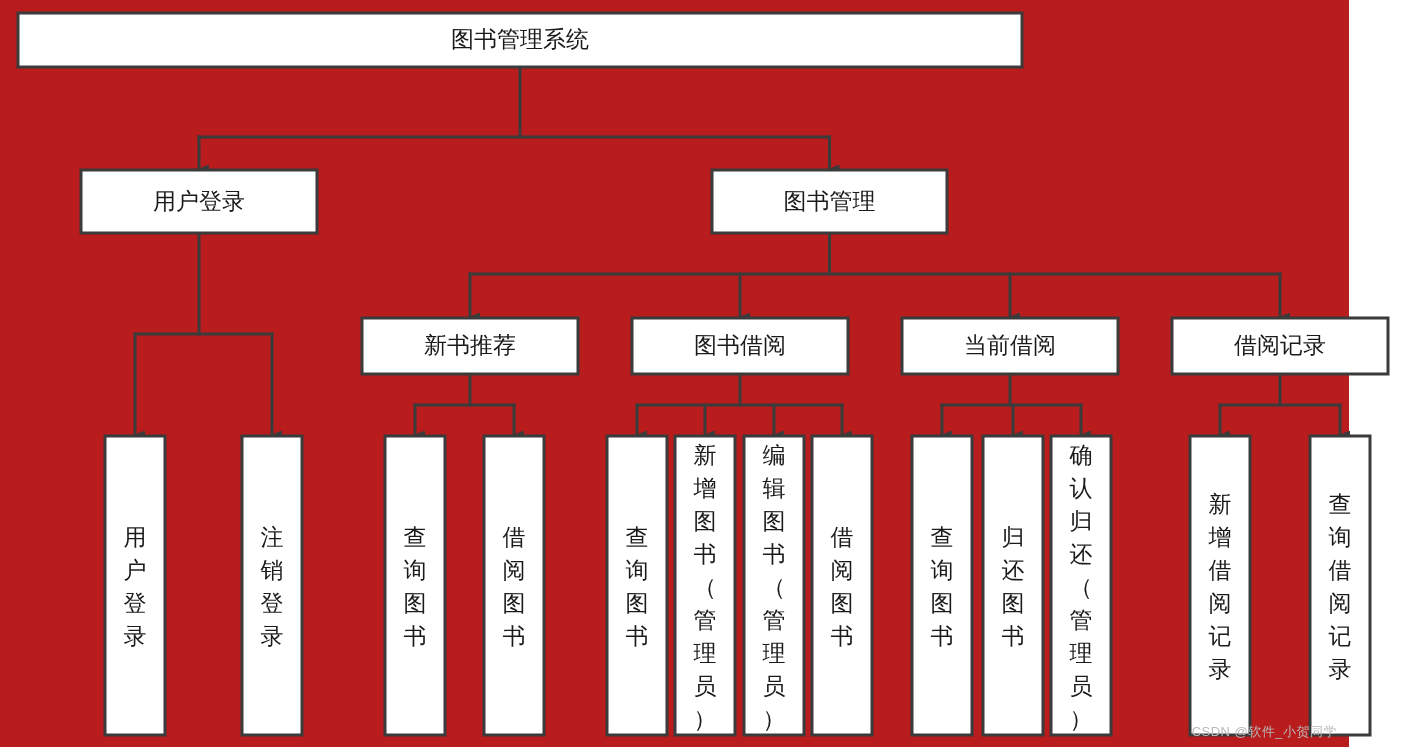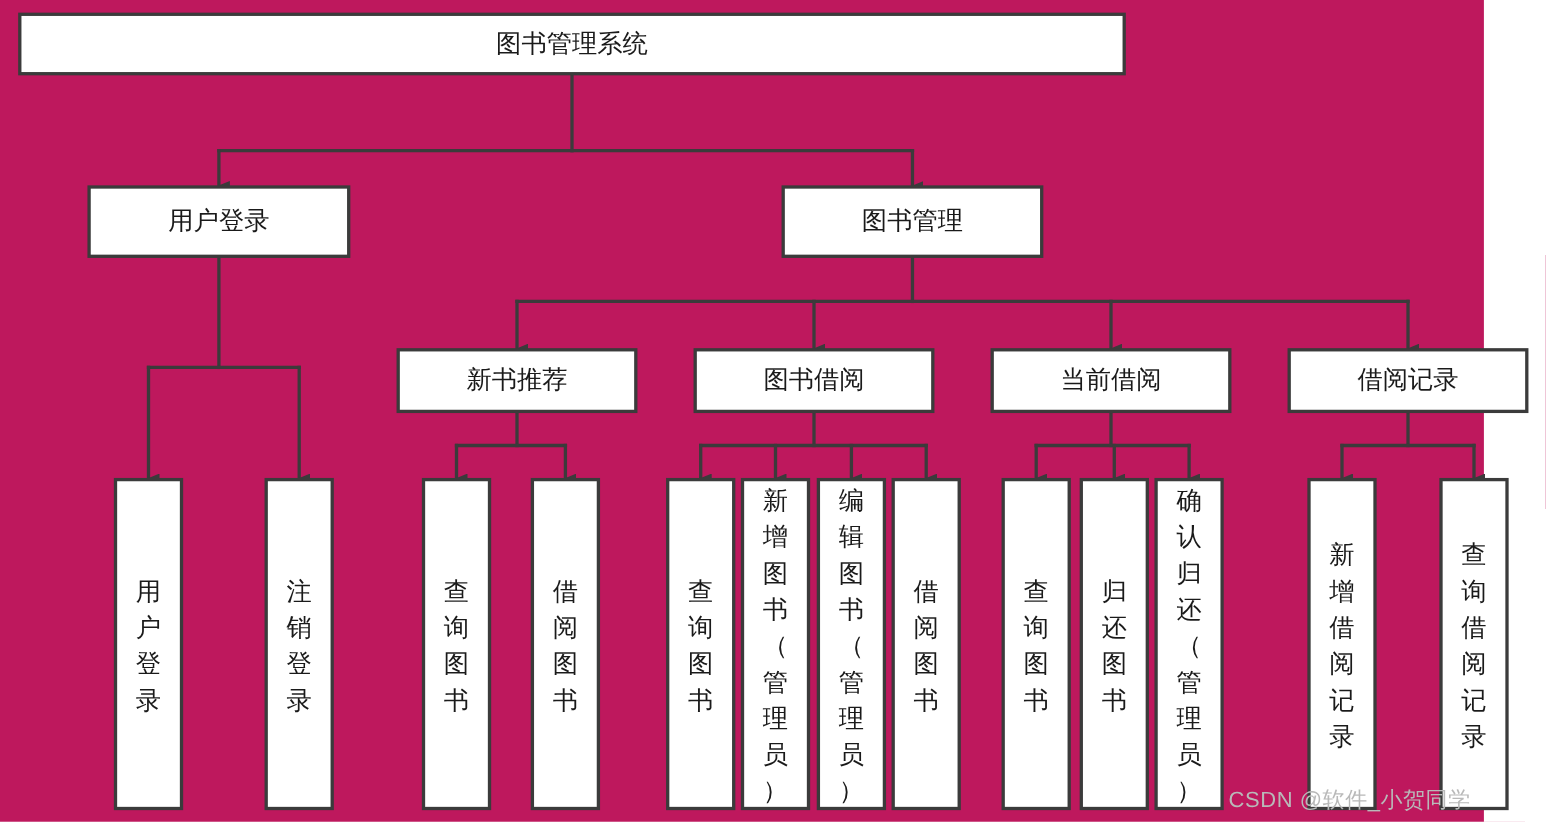--- a/index.html
+++ b/index.html
@@ -1,39 +1,39 @@
 <!DOCTYPE html>
 <html><head>
 <meta charset="utf-8">
 <style>
   html,body{margin:0;padding:0;background:#ffffff;}
   body{
     width:1405px;height:747px;
     font-family:"Liberation Sans","DejaVu Sans",sans-serif;
     overflow:hidden;
   }
-  #diagram-root{position:relative;width:1349px;height:747px;background:#be185d;}
+  #diagram-root{position:relative;width:1349px;height:747px;background:#b91c1c;}
   svg#tree{position:absolute;left:0;top:0;width:1405px;height:747px;display:block;}
   .node-rect{fill:#ffffff;stroke:#3b3b3b;stroke-width:3;}
   .node-rect-root{fill:#ffffff;stroke:#3b3b3b;stroke-width:3;}
   .link-line{stroke:#3b3b3b;stroke-width:3;fill:none;stroke-linecap:square;}
   .node-label{
     font-family:"Liberation Sans","DejaVu Sans",sans-serif;
     font-size:23px;fill:#1a1a1a;
     text-anchor:middle;dominant-baseline:middle;
   }
   .node-label-v{
     font-family:"Liberation Sans","DejaVu Sans",sans-serif;
     font-size:23px;fill:#1a1a1a;
     text-anchor:middle;
   }
   .watermark{
     position:absolute;right:12px;bottom:6px;
     font-family:"Liberation Sans","DejaVu Sans",sans-serif;
-    font-size:20px;color:#b9b9b9;white-space:nowrap;
+    font-size:13px;color:#b9b9b9;white-space:nowrap;
     letter-spacing:0.5px;
     margin-top:16px;
   }
 </style>
 </head>
 <body>
 
 <div id="diagram-root">
 
   <svg id="tree" viewBox="0 0 1405 747">

